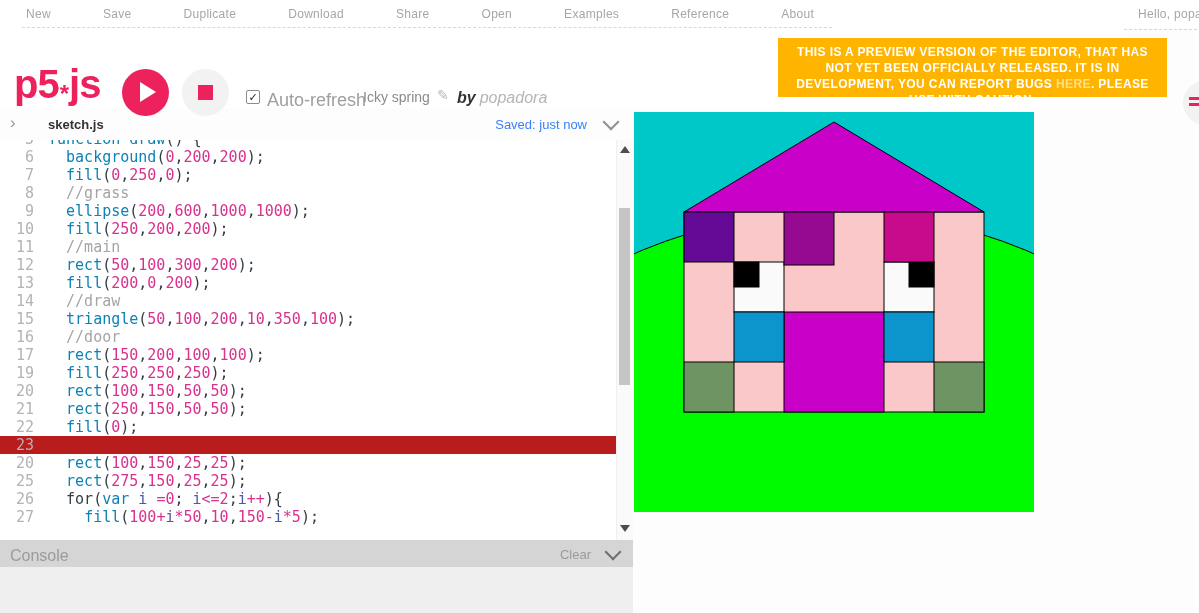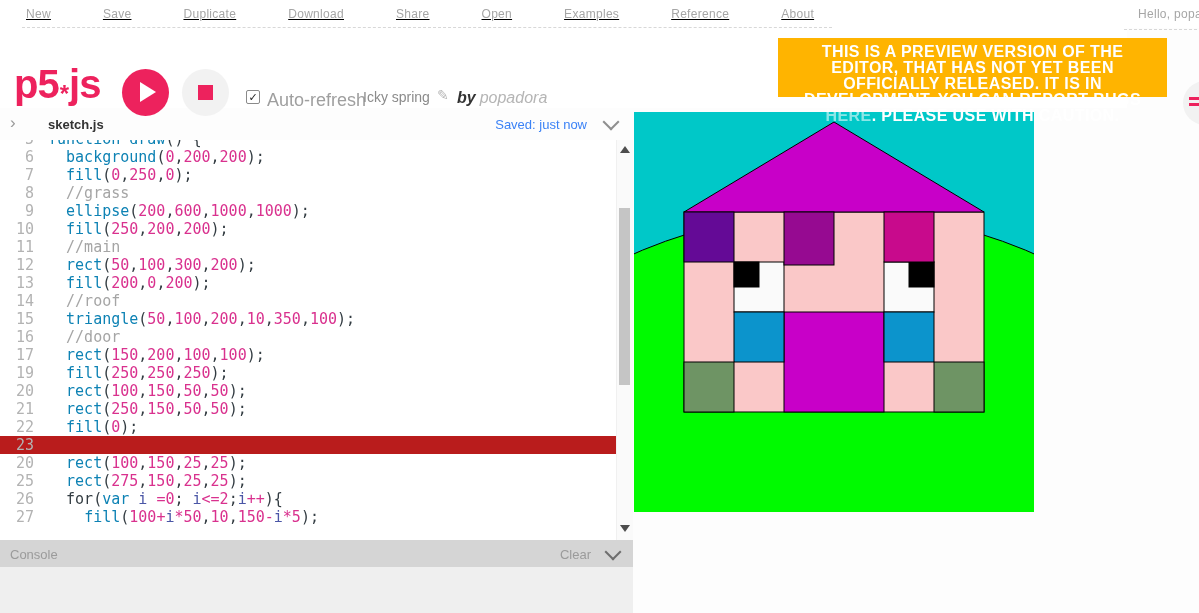--- a/index.html
+++ b/index.html
@@ -2,21 +2,21 @@
 <html><head>
 <meta charset="utf-8">
 <style>
   html,body{margin:0;padding:0;}
   body{font-family:"Liberation Sans", sans-serif; background:#fff;}
   .page{position:relative;width:1199px;height:613px;overflow:hidden;background:#fdfdfd;}
 
   
   .navbar{position:absolute;left:0;top:0;width:1199px;height:28px;background:#fff;z-index:30;}
   .nav-menu{position:absolute;left:22px;top:0;height:27px;display:flex;align-items:center;gap:52px;
-            border-bottom:1px dashed #d8d8d8;padding:0 18px 0 4px;text-decoration:underline;}
+            border-bottom:1px dashed #d8d8d8;padding:0 18px 0 4px;}
   .nav-item{font-size:12px;color:#a6a6a6;letter-spacing:.3px;cursor:pointer;white-space:nowrap;}
   .nav-greeting{position:absolute;left:1124px;top:7px;font-size:12px;color:#a6a6a6;letter-spacing:.3px;
                 border-bottom:1px dashed #d8d8d8;padding:0 30px 8px 14px;white-space:nowrap;}
 
   
   .toolbar{position:absolute;left:0;top:28px;width:1127px;height:80px;background:#fff;z-index:20;}
   .logo{position:absolute;left:14px;top:34px;color:#ED225D;font-weight:bold;font-size:40px;letter-spacing:-1px;}
   .logo .star{font-size:24px;position:relative;top:4px;padding:0 1px;}
   .btn-play{position:absolute;left:122px;top:41px;width:47px;height:47px;border-radius:50%;background:#ED225D;cursor:pointer;}
   .btn-play .tri{position:absolute;left:18px;top:13px;width:0;height:0;
@@ -29,21 +29,21 @@
   .sketch-title{position:absolute;left:363px;top:61px;font-size:14px;color:#8b8b8b;cursor:pointer;}
   .pencil{position:absolute;left:437px;top:59px;font-size:14px;color:#b5b5b5;cursor:pointer;}
   .byline{position:absolute;left:457px;top:61px;font-size:16px;font-style:italic;}
   .byline .by{color:#333;font-weight:bold;}
   .byline .author{color:#b5b5b5;margin-left:4px;}
   .corner-btn{position:absolute;left:1183px;top:53px;width:44px;height:44px;border-radius:50%;background:#f2f2f2;cursor:pointer;z-index:25;}
   .corner-btn .glyph{position:absolute;left:6px;top:16px;width:10px;height:3px;background:#ED225D;box-shadow:0 6px 0 #ED225D;}
 
   
   .banner{position:absolute;left:778px;top:38px;width:389px;height:59px;background:#FFB400;z-index:40;
-          box-sizing:border-box;padding:6px 12px;color:#fff;font-weight:bold;font-size:16px;line-height:16px;
+          box-sizing:border-box;padding:6px 12px;color:#fff;font-weight:bold;font-size:12px;line-height:16px;
           text-align:center;letter-spacing:.4px;}
   .banner .here{color:rgba(255,255,255,0.55);cursor:pointer;}
 
   
   .editor{position:absolute;left:0;top:108px;width:633px;height:432px;background:#fff;overflow:hidden;}
   .tabbar{position:absolute;left:0;top:0;width:633px;height:32px;background:#fdfdfd;z-index:5;}
   .collapse{position:absolute;left:10px;top:5px;color:#9a9a9a;font-size:17px;cursor:pointer;}
   .filename{position:absolute;left:48px;top:9px;font-size:13px;color:#333;font-weight:bold;cursor:pointer;}
   .saved{position:absolute;right:46px;top:9px;font-size:13px;color:#3b82f6;margin-left:8px;}
   .chev-down{width:10px;height:10px;border-right:2px solid #8f8f8f;border-bottom:2px solid #8f8f8f;
@@ -62,21 +62,21 @@
   .vscroll{position:absolute;right:0;top:32px;bottom:0;width:16px;background:#fafafa;border-left:1px solid #f0f0f0;z-index:6;}
   .scroll-up{position:absolute;left:3px;top:6px;width:0;height:0;border-left:5px solid transparent;
              border-right:5px solid transparent;border-bottom:7px solid #4d4d4d;cursor:pointer;}
   .scroll-down{position:absolute;left:3px;bottom:8px;width:0;height:0;border-left:5px solid transparent;
              border-right:5px solid transparent;border-top:7px solid #4d4d4d;cursor:pointer;}
   .scroll-thumb{position:absolute;left:2px;top:68px;width:11px;height:177px;background:#c5c5c5;cursor:pointer;}
 
   
   .console{position:absolute;left:0;top:540px;width:633px;height:73px;}
   .console-bar{position:absolute;left:0;top:0;width:633px;height:27px;background:#d5d5d5;}
-  .console-title{position:absolute;left:10px;top:7px;font-size:13px;color:#9b9b9b;}
+  .console-title{position:absolute;left:10px;top:7px;font-size:16px;color:#9b9b9b;}
   .console-clear{position:absolute;right:42px;top:7px;font-size:13px;color:#9b9b9b;cursor:pointer;}
   .console-chev{position:absolute;right:14px;top:6px;border-color:#6e6e6e;}
   .console-body{position:absolute;left:0;top:27px;width:633px;height:46px;background:#efefef;}
 
   
   .preview{position:absolute;left:633px;top:108px;right:0;bottom:0;background:#fdfdfd;}
   .sketch-canvas{position:absolute;left:1px;top:4px;width:400px;height:400px;display:block;}
 </style>
 </head>
 <body>
@@ -122,21 +122,21 @@
     <div class="code-lines">
         <div class="code-line"><span class="ln">5</span><span class="lt"><span class="tk-f">function</span><span class="tk-p"> </span><span class="tk-f">draw</span><span class="tk-p">() {</span></span></div>
         <div class="code-line"><span class="ln">6</span><span class="lt"><span class="tk-p">  </span><span class="tk-f">background</span><span class="tk-p">(</span><span class="tk-n">0</span><span class="tk-p">,</span><span class="tk-n">200</span><span class="tk-p">,</span><span class="tk-n">200</span><span class="tk-p">);</span></span></div>
         <div class="code-line"><span class="ln">7</span><span class="lt"><span class="tk-p">  </span><span class="tk-f">fill</span><span class="tk-p">(</span><span class="tk-n">0</span><span class="tk-p">,</span><span class="tk-n">250</span><span class="tk-p">,</span><span class="tk-n">0</span><span class="tk-p">);</span></span></div>
         <div class="code-line"><span class="ln">8</span><span class="lt"><span class="tk-p">  </span><span class="tk-c">//grass</span></span></div>
         <div class="code-line"><span class="ln">9</span><span class="lt"><span class="tk-p">  </span><span class="tk-f">ellipse</span><span class="tk-p">(</span><span class="tk-n">200</span><span class="tk-p">,</span><span class="tk-n">600</span><span class="tk-p">,</span><span class="tk-n">1000</span><span class="tk-p">,</span><span class="tk-n">1000</span><span class="tk-p">);</span></span></div>
         <div class="code-line"><span class="ln">10</span><span class="lt"><span class="tk-p">  </span><span class="tk-f">fill</span><span class="tk-p">(</span><span class="tk-n">250</span><span class="tk-p">,</span><span class="tk-n">200</span><span class="tk-p">,</span><span class="tk-n">200</span><span class="tk-p">);</span></span></div>
         <div class="code-line"><span class="ln">11</span><span class="lt"><span class="tk-p">  </span><span class="tk-c">//main</span></span></div>
         <div class="code-line"><span class="ln">12</span><span class="lt"><span class="tk-p">  </span><span class="tk-f">rect</span><span class="tk-p">(</span><span class="tk-n">50</span><span class="tk-p">,</span><span class="tk-n">100</span><span class="tk-p">,</span><span class="tk-n">300</span><span class="tk-p">,</span><span class="tk-n">200</span><span class="tk-p">);</span></span></div>
         <div class="code-line"><span class="ln">13</span><span class="lt"><span class="tk-p">  </span><span class="tk-f">fill</span><span class="tk-p">(</span><span class="tk-n">200</span><span class="tk-p">,</span><span class="tk-n">0</span><span class="tk-p">,</span><span class="tk-n">200</span><span class="tk-p">);</span></span></div>
-        <div class="code-line"><span class="ln">14</span><span class="lt"><span class="tk-p">  </span><span class="tk-c">//roof</span></span></div>
+        <div class="code-line"><span class="ln">14</span><span class="lt"><span class="tk-p">  </span><span class="tk-c">//draw</span></span></div>
         <div class="code-line"><span class="ln">15</span><span class="lt"><span class="tk-p">  </span><span class="tk-f">triangle</span><span class="tk-p">(</span><span class="tk-n">50</span><span class="tk-p">,</span><span class="tk-n">100</span><span class="tk-p">,</span><span class="tk-n">200</span><span class="tk-p">,</span><span class="tk-n">10</span><span class="tk-p">,</span><span class="tk-n">350</span><span class="tk-p">,</span><span class="tk-n">100</span><span class="tk-p">);</span></span></div>
         <div class="code-line"><span class="ln">16</span><span class="lt"><span class="tk-p">  </span><span class="tk-c">//door</span></span></div>
         <div class="code-line"><span class="ln">17</span><span class="lt"><span class="tk-p">  </span><span class="tk-f">rect</span><span class="tk-p">(</span><span class="tk-n">150</span><span class="tk-p">,</span><span class="tk-n">200</span><span class="tk-p">,</span><span class="tk-n">100</span><span class="tk-p">,</span><span class="tk-n">100</span><span class="tk-p">);</span></span></div>
         <div class="code-line"><span class="ln">19</span><span class="lt"><span class="tk-p">  </span><span class="tk-f">fill</span><span class="tk-p">(</span><span class="tk-n">250</span><span class="tk-p">,</span><span class="tk-n">250</span><span class="tk-p">,</span><span class="tk-n">250</span><span class="tk-p">);</span></span></div>
         <div class="code-line"><span class="ln">20</span><span class="lt"><span class="tk-p">  </span><span class="tk-f">rect</span><span class="tk-p">(</span><span class="tk-n">100</span><span class="tk-p">,</span><span class="tk-n">150</span><span class="tk-p">,</span><span class="tk-n">50</span><span class="tk-p">,</span><span class="tk-n">50</span><span class="tk-p">);</span></span></div>
         <div class="code-line"><span class="ln">21</span><span class="lt"><span class="tk-p">  </span><span class="tk-f">rect</span><span class="tk-p">(</span><span class="tk-n">250</span><span class="tk-p">,</span><span class="tk-n">150</span><span class="tk-p">,</span><span class="tk-n">50</span><span class="tk-p">,</span><span class="tk-n">50</span><span class="tk-p">);</span></span></div>
         <div class="code-line"><span class="ln">22</span><span class="lt"><span class="tk-p">  </span><span class="tk-f">fill</span><span class="tk-p">(</span><span class="tk-n">0</span><span class="tk-p">);</span></span></div>
         <div class="code-line active"><span class="ln">23</span><span class="lt"></span></div>
         <div class="code-line"><span class="ln">20</span><span class="lt"><span class="tk-p">  </span><span class="tk-f">rect</span><span class="tk-p">(</span><span class="tk-n">100</span><span class="tk-p">,</span><span class="tk-n">150</span><span class="tk-p">,</span><span class="tk-n">25</span><span class="tk-p">,</span><span class="tk-n">25</span><span class="tk-p">);</span></span></div>
         <div class="code-line"><span class="ln">25</span><span class="lt"><span class="tk-p">  </span><span class="tk-f">rect</span><span class="tk-p">(</span><span class="tk-n">275</span><span class="tk-p">,</span><span class="tk-n">150</span><span class="tk-p">,</span><span class="tk-n">25</span><span class="tk-p">,</span><span class="tk-n">25</span><span class="tk-p">);</span></span></div>

